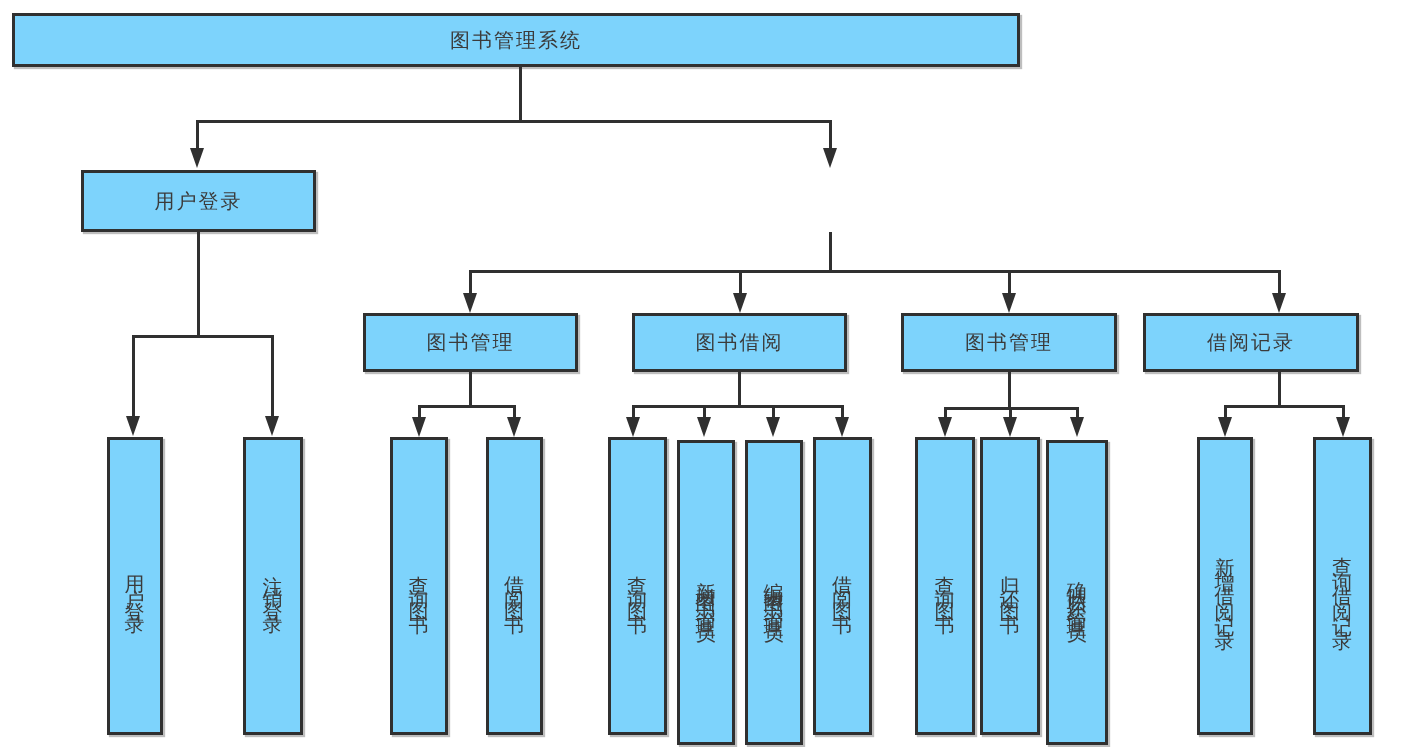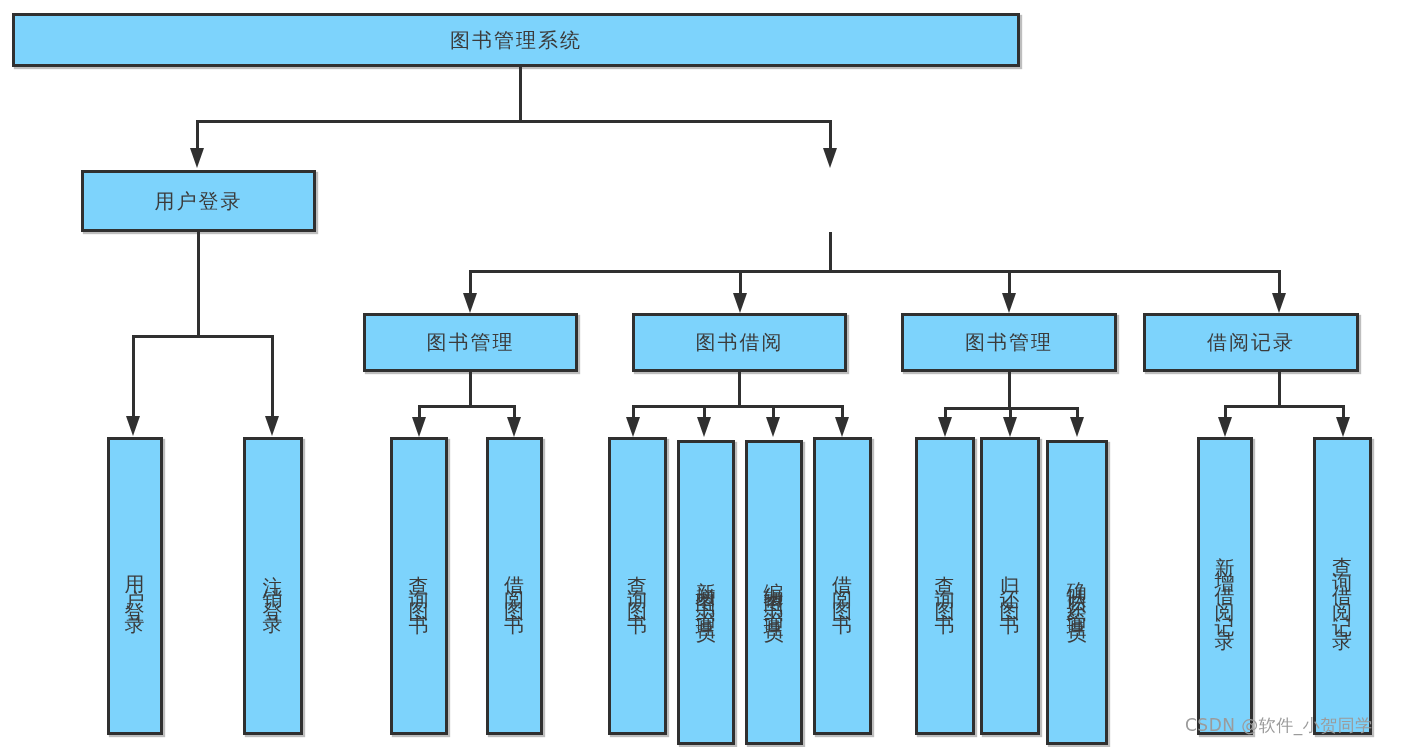--- a/index.html
+++ b/index.html
@@ -137,15 +137,14 @@
   <div class="box vbox tight" style="left:745px;top:440px;width:58px;height:305px;">编辑图书（管理员）</div>
   <div class="box vbox" style="left:813px;top:437px;width:59px;height:298px;">借阅图书</div>
 
   <div class="box vbox" style="left:915px;top:437px;width:60px;height:298px;">查询图书</div>
   <div class="box vbox" style="left:980px;top:437px;width:60px;height:298px;">归还图书</div>
   <div class="box vbox tight" style="left:1046px;top:440px;width:62px;height:305px;">确认归还（管理员）</div>
 
   <div class="box vbox med" style="left:1197px;top:437px;width:56px;height:298px;">新增借阅记录</div>
   <div class="box vbox med" style="left:1313px;top:437px;width:59px;height:298px;">查询借阅记录</div>
 
-  <div class="watermark">CSDN @软件_小贺同学</div>
 
 </div>
 
 </body></html>

